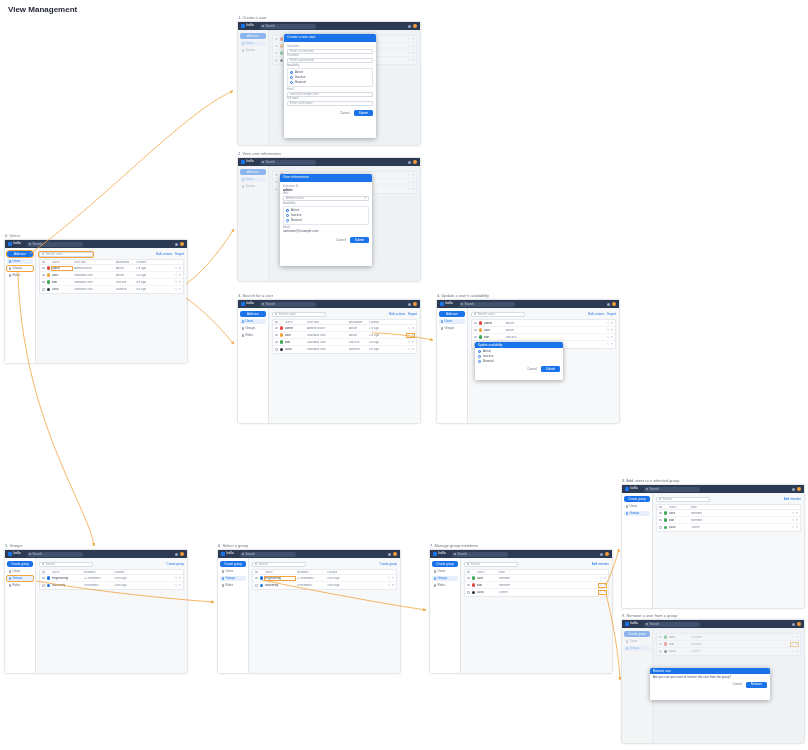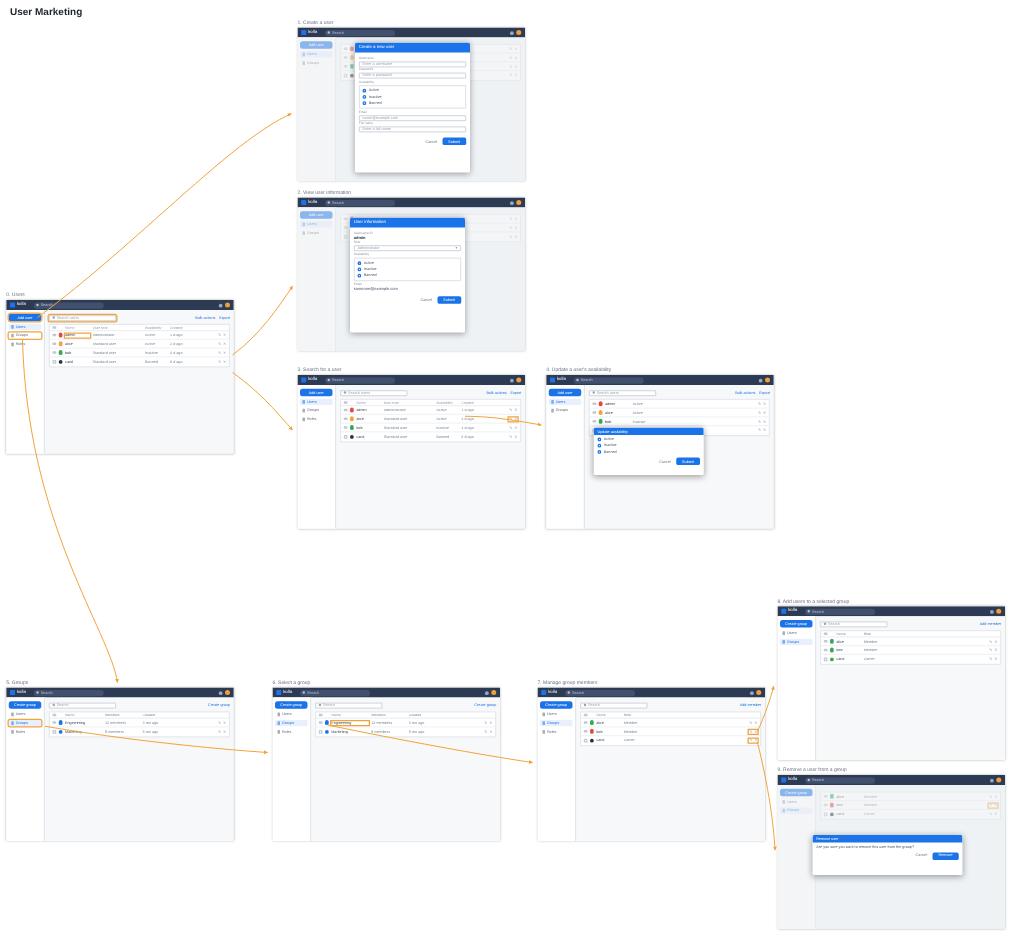--- a/index.html
+++ b/index.html
@@ -63,21 +63,21 @@
   .btn-text{font-size:3px;color:#6b7486;line-height:1;}
   .btn-submit{background:#1a73e8;color:#fff;font-size:3px;padding:1.5px 5px;border-radius:1.5px;line-height:1;}
   .m-msg{font-size:3px;color:#4c5568;line-height:1.3;margin-top:1px;}
   .chev{font-size:3px;color:#9aa3b2;}
 </style>
 </head>
 <body>
 
 <div class="canvas">
 
-  <div class="title">User Marketing</div>
+  <div class="title">View Management</div>
 
   <div class="screen" style="left:5px;top:234px;">
     <div class="caption">0. Users</div>
     <div class="frame">
       <div class="navbar">
         <span class="logo-sq"></span>
         <span class="logo-text">kolla</span>
         <span class="nav-search">
             <span class="sico"></span>
             <span>Search</span>

